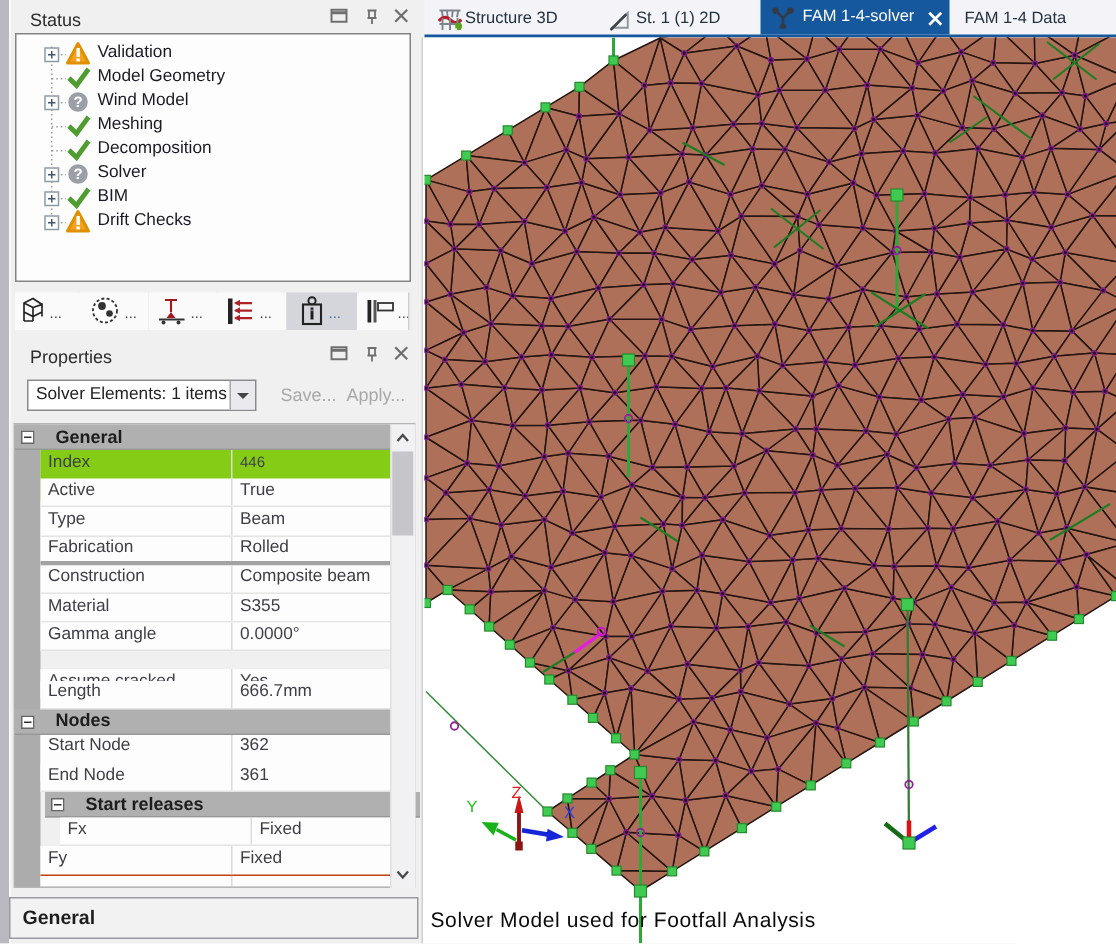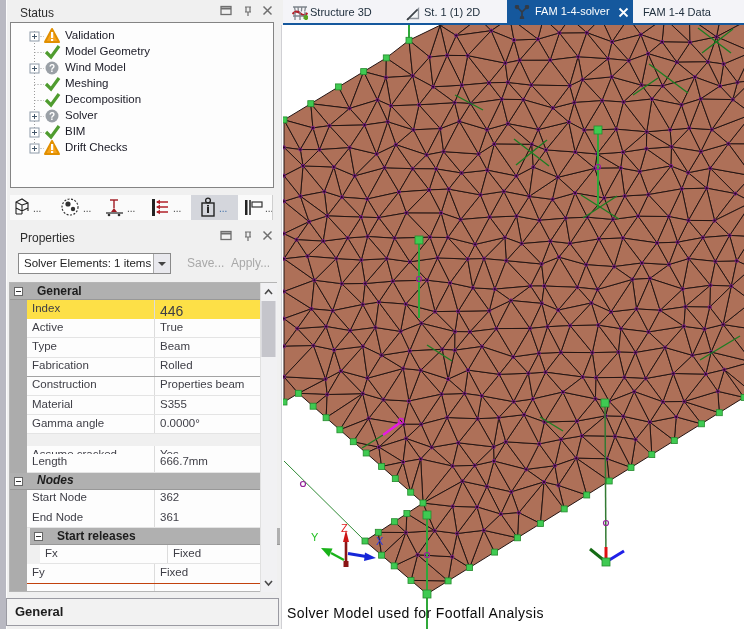--- a/index.html
+++ b/index.html
@@ -150,44 +150,44 @@
 <span class="abs" style="left:187px;top:256px;font-size:12px;color:#a8a8a8;">Save...</span>
 <span class="abs" style="left:231px;top:256px;font-size:12px;color:#a8a8a8;">Apply...</span>
 <div style="position:absolute;left:10px;top:283px;width:17px;height:309px;background:#acacac;"></div>
 <div style="position:absolute;left:10px;top:283.0px;width:250px;height:17.0px;background:#b0b0b0;border-bottom:1px solid #989898;box-sizing:border-box;">
     <svg style="position:absolute;left:4px;top:4.0px" width="9" height="9">
       <rect x="0.5" y="0.5" width="8" height="8" fill="#fff" stroke="#666"></rect>
       <line x1="2" y1="4.5" x2="7" y2="4.5" stroke="#333"></line>
     </svg>
     <span style="position:absolute;left:27px;top:0.5px;font-weight:bold;font-size:12px;color:#1d1d1d;">General</span>
   </div>
-<div style="position:absolute;left:27px;top:300.0px;width:233px;height:35px;background:#fde047;border-bottom:1px solid #e4e4e4;box-sizing:border-box;">
+<div style="position:absolute;left:27px;top:300.0px;width:233px;height:35px;background:#84cc16;border-bottom:1px solid #e4e4e4;box-sizing:border-box;">
     <div style="position:absolute;left:127px;top:0;width:1px;height:100%;background:#dcdcdc;"></div>
     <span style="position:absolute;left:5px;top:1.6px;font-size:11.5px;color:#3e3e46;white-space:nowrap">Index</span>
-    <span style="position:absolute;left:133px;top:3px;font-size:14px;color:#3e3e46;white-space:nowrap">446</span>
+    <span style="position:absolute;left:133px;top:3px;font-size:10px;color:#3e3e46;white-space:nowrap">446</span>
   </div>
 <div style="position:absolute;left:27px;top:319.2px;width:233px;height:19.2px;background:#fdfdfd;border-bottom:1px solid #e4e4e4;box-sizing:border-box;">
     <div style="position:absolute;left:127px;top:0;width:1px;height:100%;background:#dcdcdc;"></div>
     <span style="position:absolute;left:5px;top:1.6px;font-size:11.5px;color:#3e3e46;white-space:nowrap">Active</span>
     <span style="position:absolute;left:133px;top:1.6px;font-size:11.5px;color:#3e3e46;white-space:nowrap">True</span>
   </div>
 <div style="position:absolute;left:27px;top:338.4px;width:233px;height:19.2px;background:#fdfdfd;border-bottom:1px solid #e4e4e4;box-sizing:border-box;">
     <div style="position:absolute;left:127px;top:0;width:1px;height:100%;background:#dcdcdc;"></div>
     <span style="position:absolute;left:5px;top:1.6px;font-size:11.5px;color:#3e3e46;white-space:nowrap">Type</span>
     <span style="position:absolute;left:133px;top:1.6px;font-size:11.5px;color:#3e3e46;white-space:nowrap">Beam</span>
   </div>
-<div style="position:absolute;left:27px;top:357.6px;width:233px;height:19.2px;background:#fdfdfd;border-bottom:1px solid #a3a3a3;box-sizing:border-box;">
+<div style="position:absolute;left:27px;top:357.6px;width:233px;height:19.2px;background:#fdfdfd;border-bottom:3px solid #a3a3a3;box-sizing:border-box;">
     <div style="position:absolute;left:127px;top:0;width:1px;height:100%;background:#dcdcdc;"></div>
     <span style="position:absolute;left:5px;top:1.6px;font-size:11.5px;color:#3e3e46;white-space:nowrap">Fabrication</span>
     <span style="position:absolute;left:133px;top:1.6px;font-size:11.5px;color:#3e3e46;white-space:nowrap">Rolled</span>
   </div>
 <div style="position:absolute;left:27px;top:376.8px;width:233px;height:19.2px;background:#fdfdfd;border-bottom:1px solid #e4e4e4;box-sizing:border-box;">
     <div style="position:absolute;left:127px;top:0;width:1px;height:100%;background:#dcdcdc;"></div>
     <span style="position:absolute;left:5px;top:1.6px;font-size:11.5px;color:#3e3e46;white-space:nowrap">Construction</span>
-    <span style="position:absolute;left:133px;top:1.6px;font-size:11.5px;color:#3e3e46;white-space:nowrap">Properties beam</span>
+    <span style="position:absolute;left:133px;top:1.6px;font-size:11.5px;color:#3e3e46;white-space:nowrap">Composite beam</span>
   </div>
 <div style="position:absolute;left:27px;top:396.0px;width:233px;height:19.2px;background:#fdfdfd;border-bottom:1px solid #e4e4e4;box-sizing:border-box;">
     <div style="position:absolute;left:127px;top:0;width:1px;height:100%;background:#dcdcdc;"></div>
     <span style="position:absolute;left:5px;top:1.6px;font-size:11.5px;color:#3e3e46;white-space:nowrap">Material</span>
     <span style="position:absolute;left:133px;top:1.6px;font-size:11.5px;color:#3e3e46;white-space:nowrap">S355</span>
   </div>
 <div style="position:absolute;left:27px;top:415.2px;width:233px;height:19.2px;background:#fdfdfd;border-bottom:1px solid #e4e4e4;box-sizing:border-box;">
     <div style="position:absolute;left:127px;top:0;width:1px;height:100%;background:#dcdcdc;"></div>
     <span style="position:absolute;left:5px;top:1.6px;font-size:11.5px;color:#3e3e46;white-space:nowrap">Gamma angle</span>
     <span style="position:absolute;left:133px;top:1.6px;font-size:11.5px;color:#3e3e46;white-space:nowrap">0.0000°</span>
@@ -195,21 +195,21 @@
 <div style="position:absolute;left:27px;top:434.4px;width:233px;height:19.2px;background:#fdfdfd;border-bottom:1px solid #e4e4e4;box-sizing:border-box;margin-top:12px;">
     <div style="position:absolute;left:127px;top:0;width:1px;height:100%;background:#dcdcdc;"></div>
     <span style="position:absolute;left:5px;top:1.6px;font-size:11.5px;color:#3e3e46;white-space:nowrap">Assume cracked</span>
     <span style="position:absolute;left:133px;top:1.6px;font-size:11.5px;color:#3e3e46;white-space:nowrap">Yes</span>
   </div>
 <div style="position:absolute;left:27px;top:453.6px;width:233px;height:19.2px;background:#fdfdfd;border-bottom:1px solid #e4e4e4;box-sizing:border-box;">
     <div style="position:absolute;left:127px;top:0;width:1px;height:100%;background:#dcdcdc;"></div>
     <span style="position:absolute;left:5px;top:1.6px;font-size:11.5px;color:#3e3e46;white-space:nowrap">Length</span>
     <span style="position:absolute;left:133px;top:1.6px;font-size:11.5px;color:#3e3e46;white-space:nowrap">666.7mm</span>
   </div>
-<div style="position:absolute;left:10px;top:472.8px;width:250px;height:17.0px;background:#b0b0b0;border-bottom:1px solid #989898;box-sizing:border-box;font-style:italic;">
+<div style="position:absolute;left:10px;top:472.8px;width:250px;height:17.0px;background:#b0b0b0;border-bottom:1px solid #989898;box-sizing:border-box;">
     <svg style="position:absolute;left:4px;top:4.0px" width="9" height="9">
       <rect x="0.5" y="0.5" width="8" height="8" fill="#fff" stroke="#666"></rect>
       <line x1="2" y1="4.5" x2="7" y2="4.5" stroke="#333"></line>
     </svg>
     <span style="position:absolute;left:27px;top:0.5px;font-weight:bold;font-size:12px;color:#1d1d1d;">Nodes</span>
   </div>
 <div style="position:absolute;left:27px;top:489.8px;width:233px;height:31px;background:#fdfdfd;border-bottom:1px solid #e4e4e4;box-sizing:border-box;">
     <div style="position:absolute;left:127px;top:0;width:1px;height:100%;background:#dcdcdc;"></div>
     <span style="position:absolute;left:5px;top:1.6px;font-size:11.5px;color:#3e3e46;white-space:nowrap">Start Node</span>
     <span style="position:absolute;left:133px;top:1.6px;font-size:11.5px;color:#3e3e46;white-space:nowrap">362</span>

